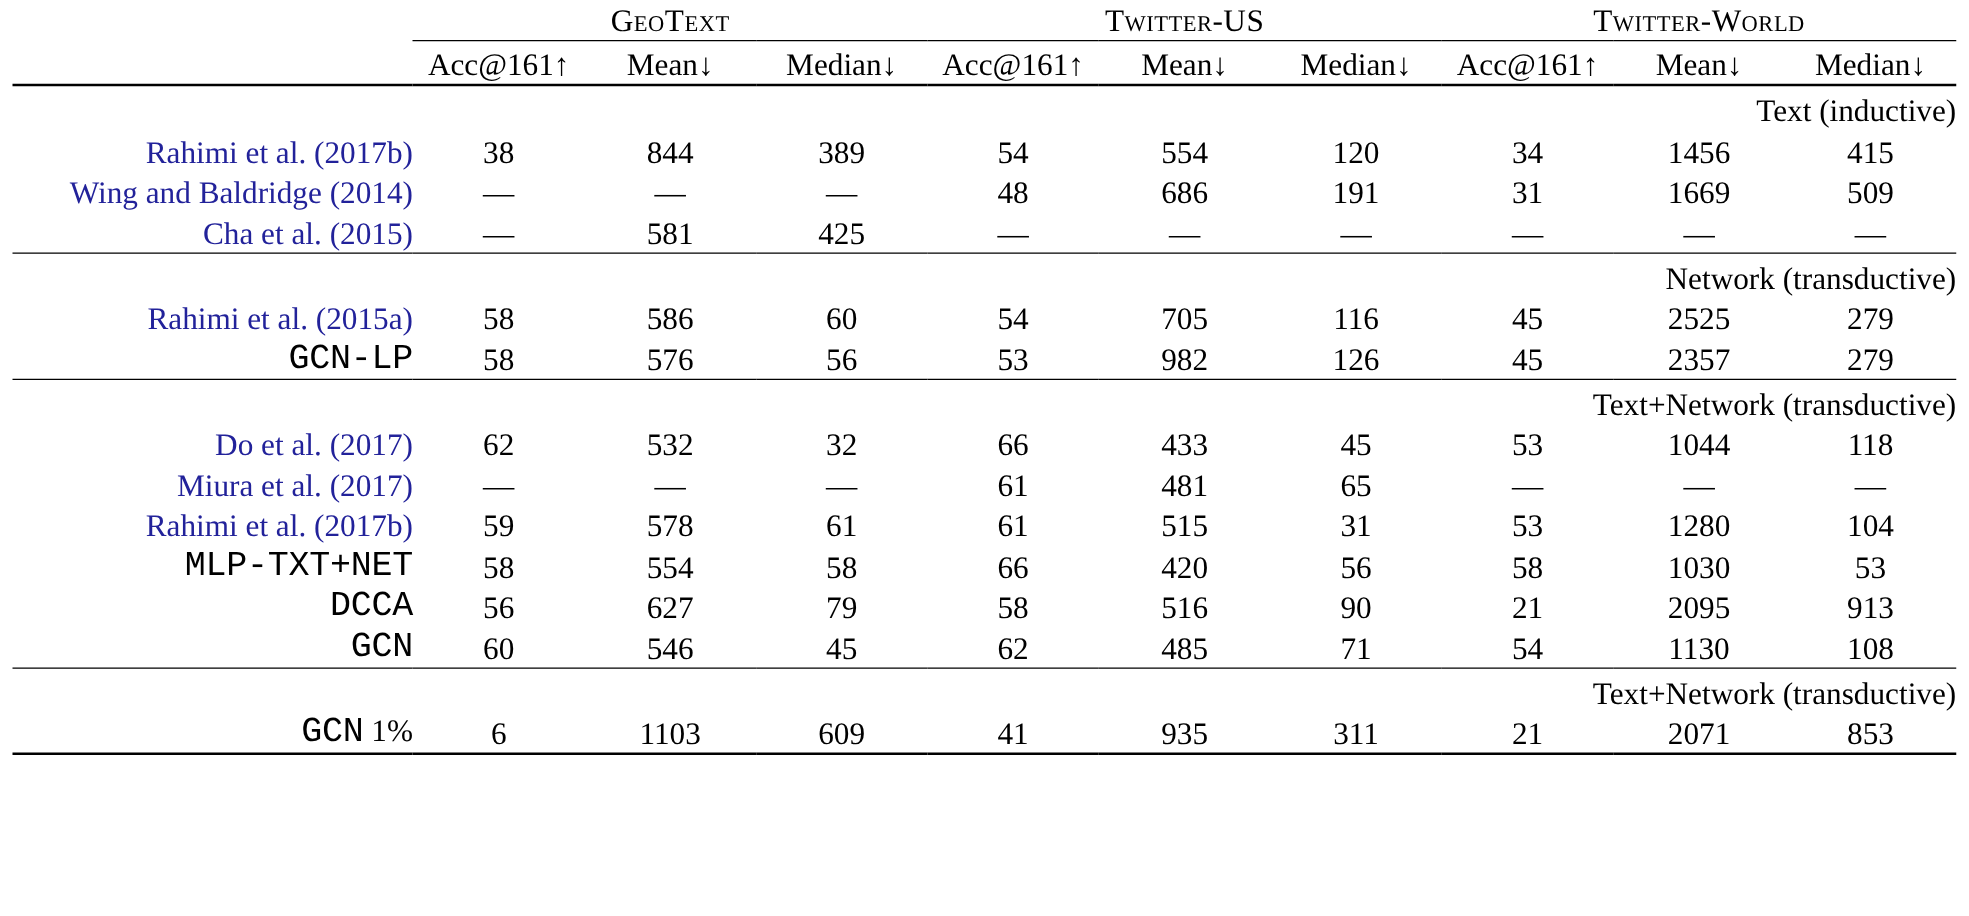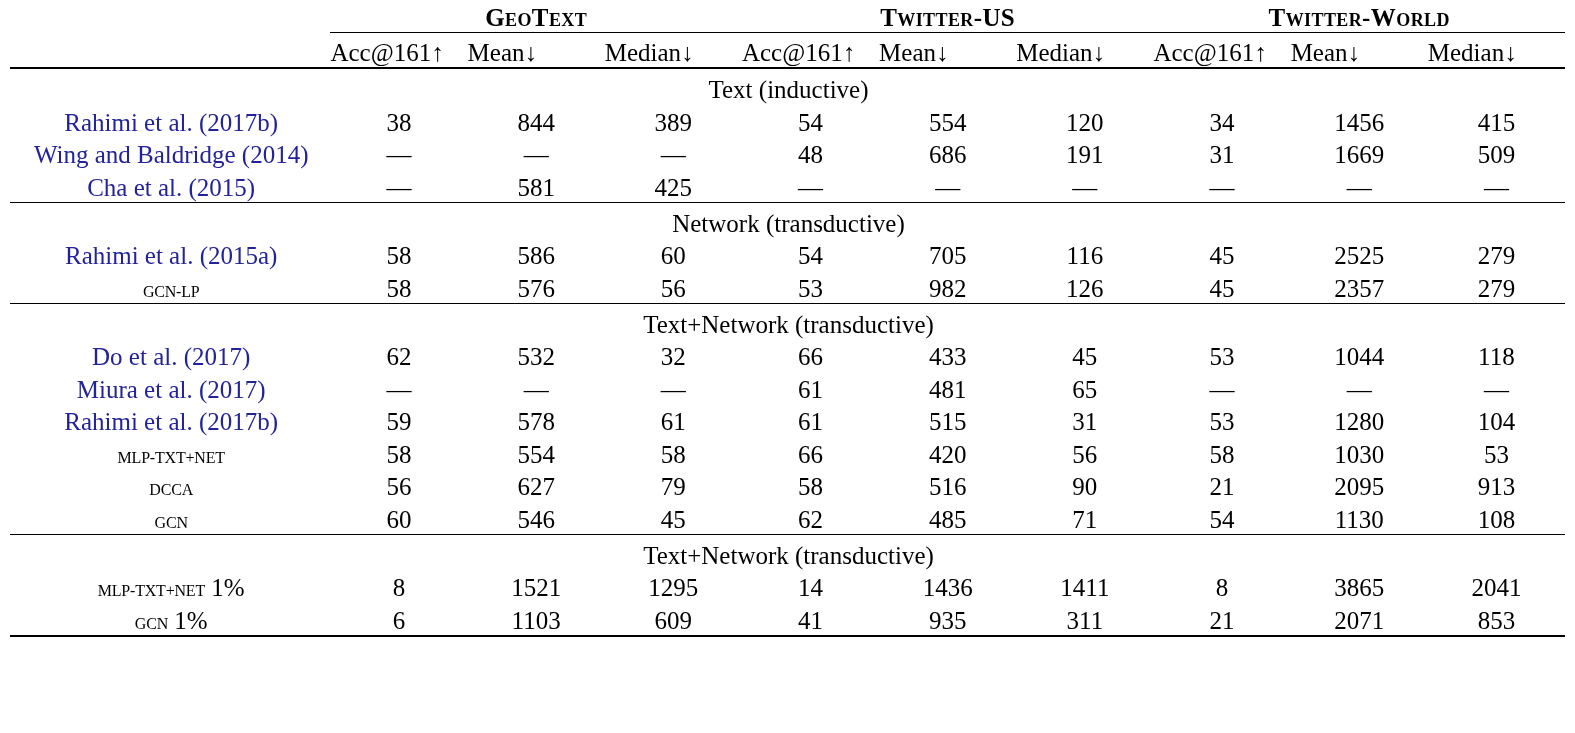--- a/index.html
+++ b/index.html
@@ -38,24 +38,24 @@
   .group-head td {
     text-align: center;
     font-variant: small-caps;
     font-size: 25px;
     letter-spacing: 0.4px;
     padding-bottom: 6px;
     height: 32px;
   }
   .group-head td.group-cell {
     border-bottom: 1.4px solid #000;
-    font-weight: bold;
   }
   
   .metric-head td {
+    text-align: center;
     font-size: 25px;
     padding-top: 6px;
     padding-bottom: 7px;
     height: 34px;
   }
   .rule-thick td {
     border-bottom: 2.2px solid #000;
     height: 0;
     line-height: 0;
     font-size: 0;
@@ -67,38 +67,38 @@
     font-size: 0;
   }
 
   tr.data-row td {
     font-size: 25px;
     height: 31.5px;
     text-align: center;
     padding-top: 1px;
   }
   tr.data-row td.label {
-    text-align: center;
+    text-align: right;
     padding-left: 2px;
     white-space: nowrap;
     margin-left: 16px;
   }
   .cite {
     color: #22229a;
   }
   .mono {
-    font-family: Liberation Serif, serif;
-    font-size: 16px;
+    font-family: Liberation Mono, monospace;
+    font-size: 28px;
     letter-spacing: -0.2px;
   }
   .bold { font-weight: bold; }
   tr.section-row td {
     font-size: 25px;
     height: 32px;
-    text-align: center;
+    text-align: right;
     padding-left: 2px;
     padding-top: 3px;
     white-space: nowrap;
   }
 </style>
 </head>
 <body>
 
 <div id="table-wrap">
   <table class="results">
@@ -283,32 +283,20 @@
           <td>1130</td>
           <td>108</td>
         </tr>
         <tr class="rule-thin">
           <td colspan="10"></td>
         </tr>
         <tr class="section-row">
           <td colspan="10">Text+Network (transductive)</td>
         </tr>
         <tr class="data-row">
-          <td class="label"><span class="mono">MLP-TXT+NET</span><span> 1%</span></td>
-          <td class="bold">8</td>
-          <td>1521</td>
-          <td>1295</td>
-          <td>14</td>
-          <td>1436</td>
-          <td>1411</td>
-          <td>8</td>
-          <td>3865</td>
-          <td>2041</td>
-        </tr>
-        <tr class="data-row">
           <td class="label"><span class="mono">GCN</span><span> 1%</span></td>
           <td>6</td>
           <td class="bold">1103</td>
           <td class="bold">609</td>
           <td class="bold">41</td>
           <td class="bold">935</td>
           <td class="bold">311</td>
           <td class="bold">21</td>
           <td class="bold">2071</td>
           <td class="bold">853</td>

